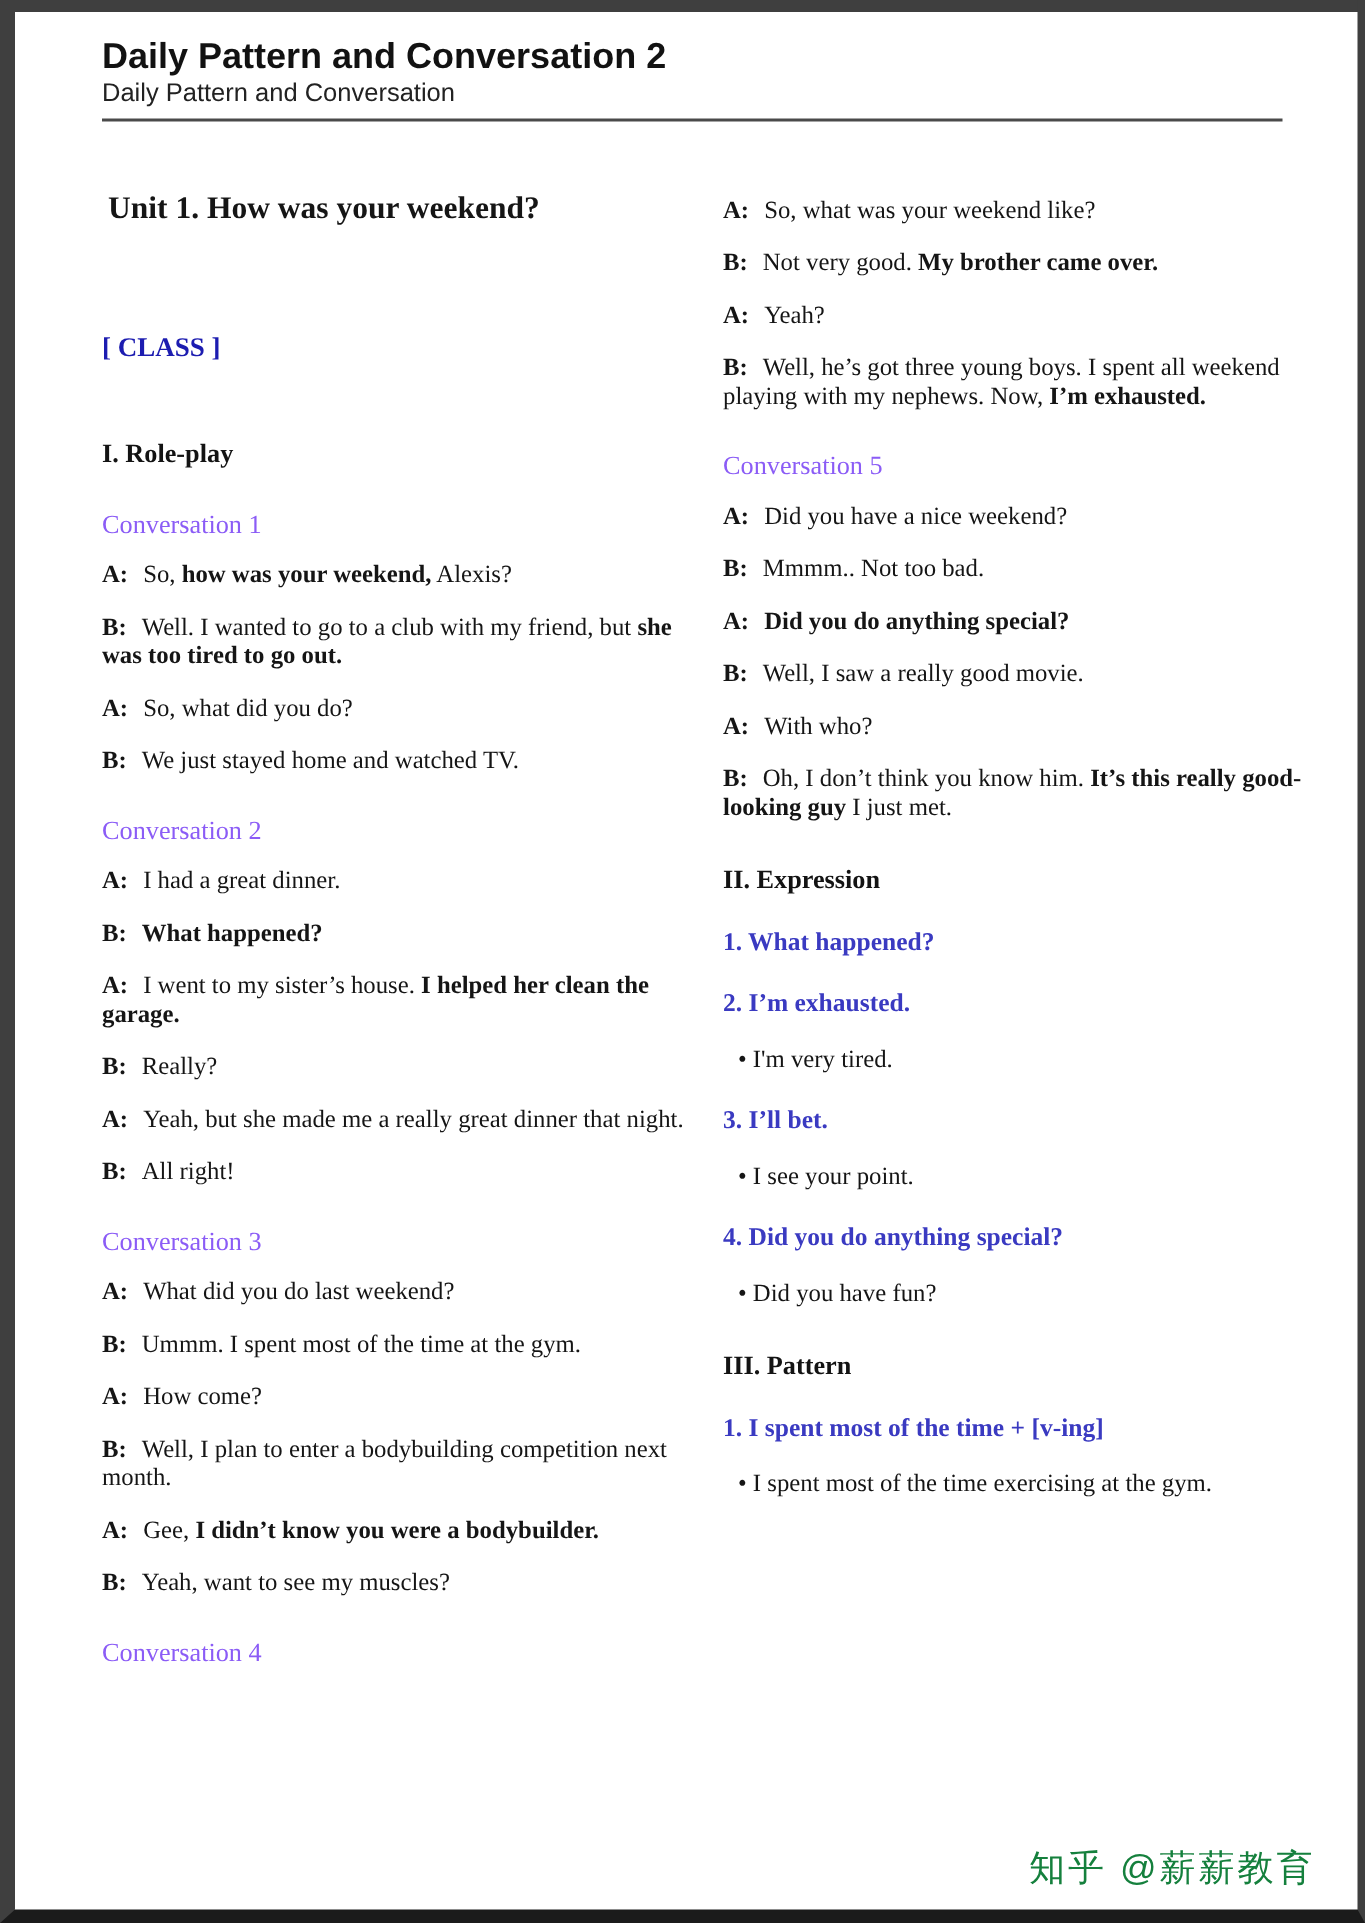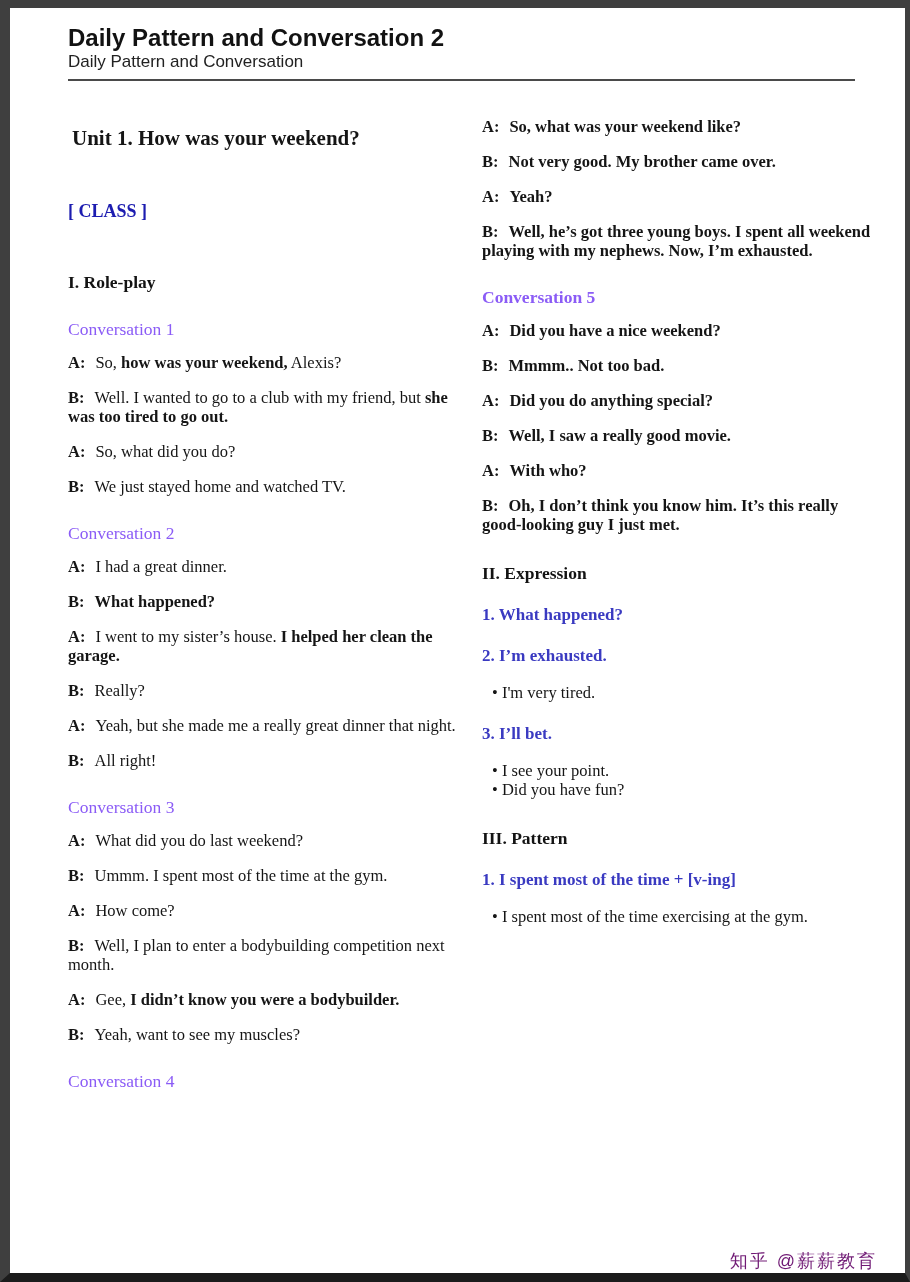--- a/index.html
+++ b/index.html
@@ -36,47 +36,47 @@
   }
   
   .columns { display: flex; align-items: flex-start; }
   .col-left  { width: 392px; margin-right: 22px; }
   .col-right { width: 392px; }
   .unit-title {
     font-size: 21px; font-weight: bold; margin: 44px 0 0 4px; line-height: 26px;
   }
   .class-label {
     font-size: 18px; font-weight: bold; color: #1c1cb0;
-    margin-top: 50px; line-height: 20px;
+    margin-top: 70px; line-height: 20px;
   }
   .section-title {
     font-size: 17.5px; font-weight: bold; color: #131313;
     margin-top: 52px; line-height: 19px;
   }
   .conv-title {
     font-size: 17.5px; color: #8b5cf6; line-height: 19px;
     margin: 28px 0 14px 0;
   }
   .dialogue-block { margin: 0; }
-  .col-right .dialogue-top { margin-top: 36px; font-weight: bold; }
+  .col-right .dialogue-top { margin-top: 49px; }
   p.line { margin: 0 0 16px 0; font-size: 16.5px; line-height: 19px; }
   p.line b.speaker { padding-right: 10px; }
   .subsection { margin-top: 30px; }
   .expr-heading {
     font-size: 17px; font-weight: bold; color: #3a3ac1;
     line-height: 19px; margin: 22px 0 18px 0;
   }
   p.bullet {
     margin: 0; padding-left: 10px; font-size: 16.5px; line-height: 19px;
   }
   
   .watermark {
-    position: absolute; right: 28px; bottom: 0;
+    position: absolute; right: 28px; bottom: 12px;
     font-family: "Liberation Sans", sans-serif;
-    font-size: 18px; letter-spacing: 2px; color: #701a75;
+    font-size: 24px; letter-spacing: 2px; color: #15803d;
     text-shadow: 1px 1px 0 #ffffff;
   }
 </style>
 </head>
 <body>
 
 <div class="page">
   <div class="content">
 
     <div class="doc-header">
@@ -130,20 +130,21 @@
             <p class="line"><b class="speaker">B:</b><span>Oh, I don’t think you know him. </span><b>It’s this really good-looking guy</b><span> I just met.</span></p>
           </div>
 
         <div class="section-title subsection">II. Expression</div>
         <div>
             <div class="expr-heading">1. What happened?</div>
             <div class="expr-heading">2. I’m exhausted.</div>
             <p class="bullet">• I'm very tired.</p>
             <div class="expr-heading">3. I’ll bet.</div>
             <p class="bullet">• I see your point.</p>
+            <div class="expr-heading">4. Did you do anything special?</div>
             <p class="bullet">• Did you have fun?</p>
           </div>
 
         <div class="section-title subsection">III. Pattern</div>
         <div>
             <div class="expr-heading">1. I spent most of the time + [v-ing]</div>
             <p class="bullet">• I spent most of the time exercising at the gym.</p>
           </div>
       </div>
 

